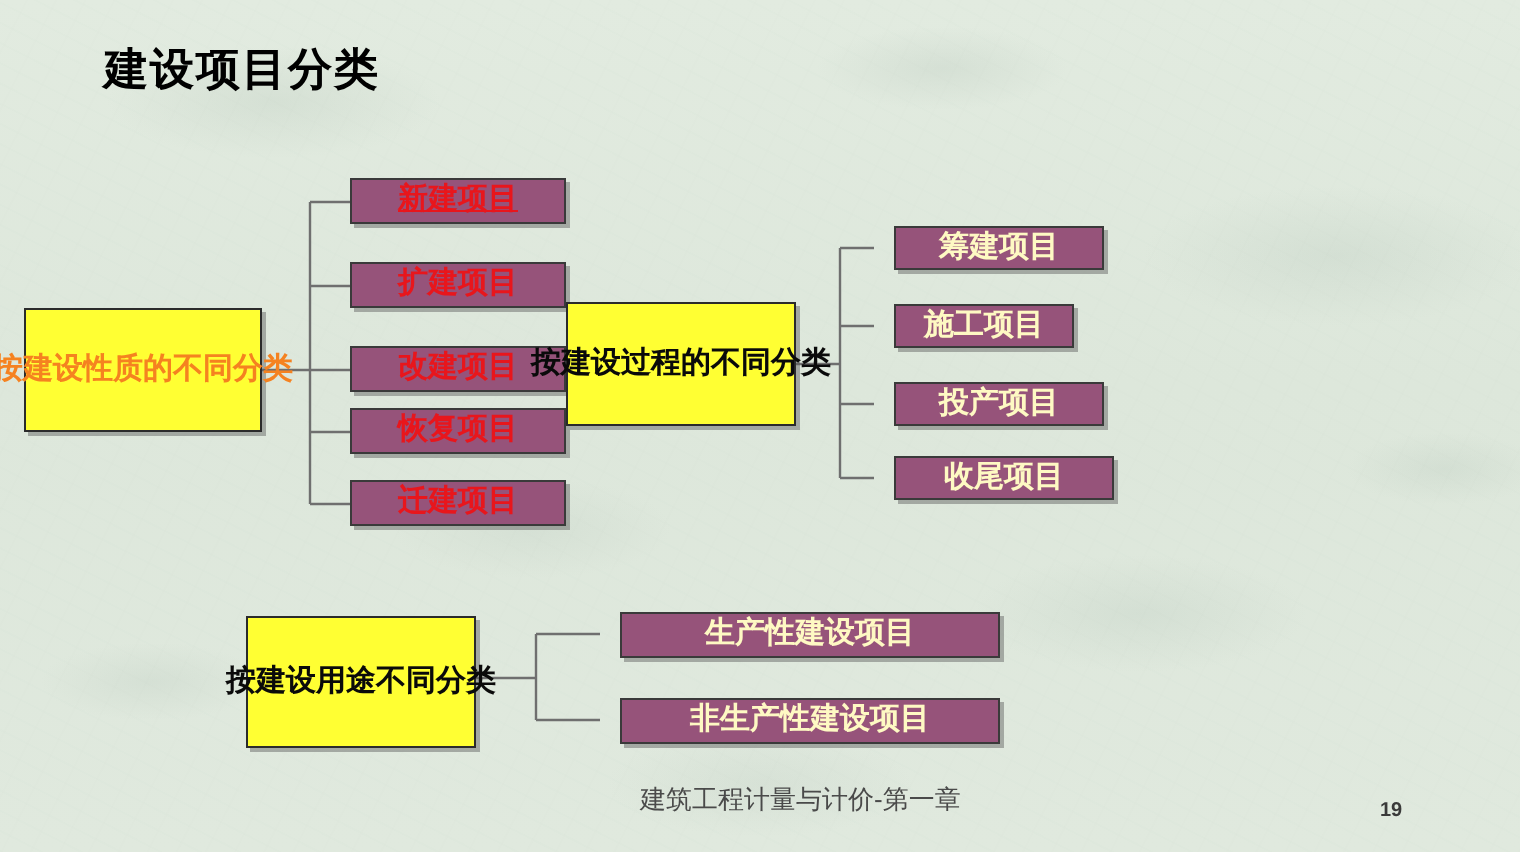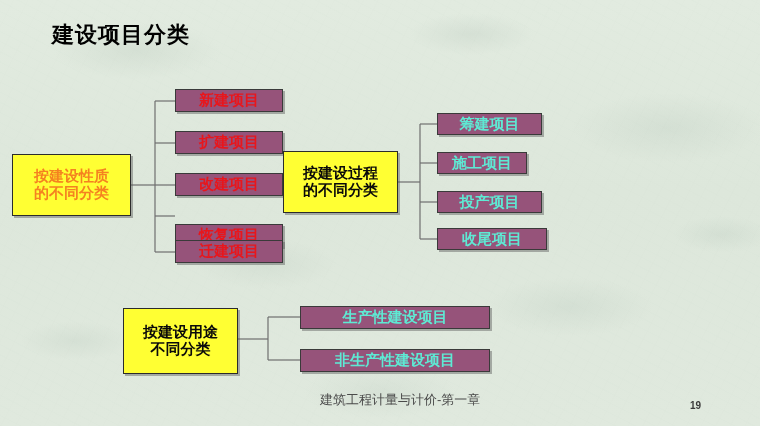--- a/index.html
+++ b/index.html
@@ -50,26 +50,25 @@
     line-height:1.12;
     white-space:nowrap;
     box-shadow:2px 2px 0 rgba(90,90,90,.45);
   }
   .purple{
     background:#96537a;
     border:1px solid #3a3a3a;
     font-size:15px;
   }
   .purple.red-text{color:#e8161c;}
-  .purple.black-text{color:#5eead4;}
+  .purple.black-text{color:#fef9c3;margin-left:10px;}
   .yellow{
     background:#ffff33;
     border:1px solid #2b2b2b;
     font-size:15px;
-    flex-direction:column;
   }
   .yellow.orange-text{color:#f58220;}
   .yellow.black-text{color:#0a0a0a;}
 
   
   #wires{position:absolute;left:0;top:0;width:760px;height:426px;pointer-events:none;}
   #wires line, #wires path{stroke:#6f6f6f;stroke-width:1.2;fill:none;}
 
   
   .footer-text{
@@ -110,30 +109,30 @@
   <line x1="268" y1="317" x2="268" y2="360"></line>
   <line x1="268" y1="317" x2="300" y2="317"></line>
   <line x1="268" y1="360" x2="300" y2="360"></line>
 </svg>
 
 <div class="node yellow orange-text" style="left:12px;top:154px;width:119px;height:62px;">
   <span>按建设性质</span>
   <span>的不同分类</span>
 </div>
 
-<div class="node purple red-text" style="left:175px;top:89px;width:108px;height:23px;">
+<div class="node purple red-text" style="left:175px;top:89px;width:108px;height:23px;text-decoration:underline;">
   <span>新建项目</span>
 </div>
 <div class="node purple red-text" style="left:175px;top:131px;width:108px;height:23px;">
   <span>扩建项目</span>
 </div>
 <div class="node purple red-text" style="left:175px;top:173px;width:108px;height:23px;">
   <span>改建项目</span>
 </div>
-<div class="node purple red-text" style="left:175px;top:204px;width:108px;height:23px;margin-top:20px;">
+<div class="node purple red-text" style="left:175px;top:204px;width:108px;height:23px;">
   <span>恢复项目</span>
 </div>
 <div class="node purple red-text" style="left:175px;top:240px;width:108px;height:23px;">
   <span>迁建项目</span>
 </div>
 
 <div class="node yellow black-text" style="left:283px;top:151px;width:115px;height:62px;">
   <span>按建设过程</span>
   <span>的不同分类</span>
 </div>

